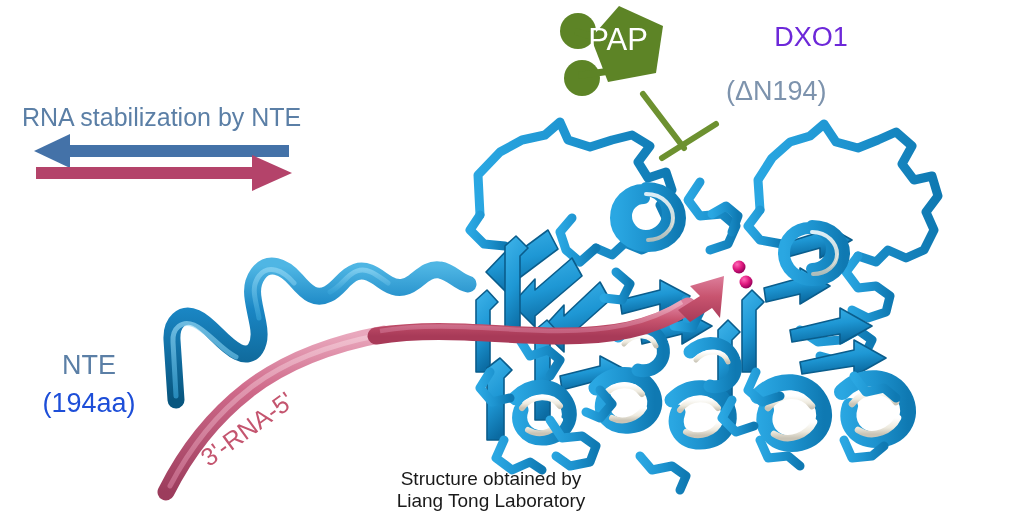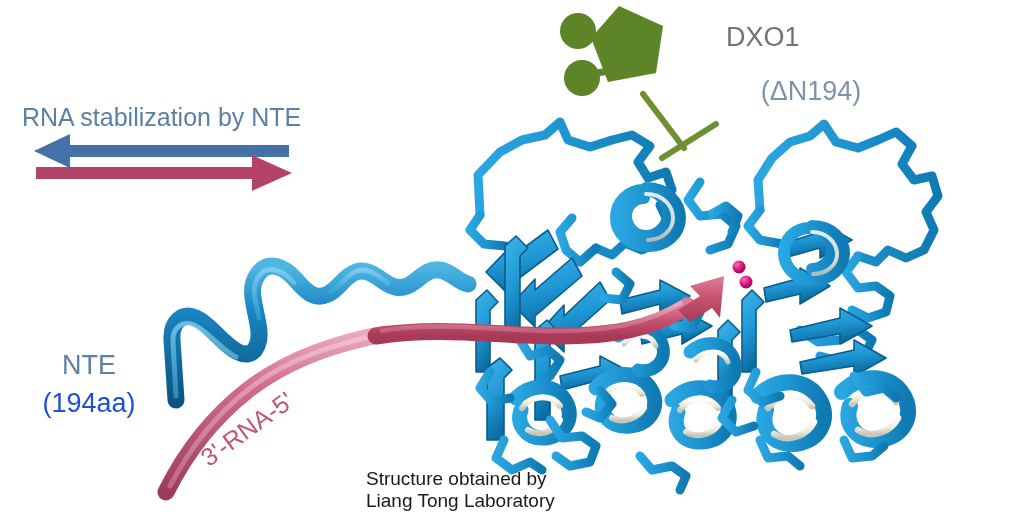--- a/index.html
+++ b/index.html
@@ -37,27 +37,28 @@
   #label-movement {
     left: 14px; top: 182px;
     width: 300px;
     text-align: center;
     font-size: 25px;
     color: #b4546e;
   }
   #label-dxo1 {
     left: 726px; top: 22px;
     width: 170px;
+    text-align: center;
     font-size: 27px;
-    color: #737373;
+    color: #6d28d9;
   }
   #label-dxo1-sub {
     left: 726px; top: 76px;
     width: 170px;
-    text-align: center;
+    text-align: left;
     font-size: 27px;
     color: #7d93ad;
   }
   #label-nte {
     left: 14px; top: 350px;
     width: 150px;
     text-align: center;
     font-size: 27px;
     color: #5b7fa6;
   }
@@ -71,20 +72,21 @@
   #label-rna {
     left: 204px; top: 446px;
     font-size: 25px;
     color: #c4556f;
     transform: rotate(-36deg);
     transform-origin: 0 50%;
   }
   #label-credit {
     left: 366px; top: 468px;
     width: 250px;
+    text-align: center;
     font-size: 19px;
     color: #1a1a1a;
   }
   #label-pap {
     left: 583px; top: 22px;
     width: 70px;
     text-align: center;
     font-size: 31px;
     color: #ffffff;
   }
@@ -322,14 +324,15 @@
 
   <div class="txt" id="label-nte">NTE</div>
 
   <div class="txt" id="label-nte-sub">(194aa)</div>
 
   <div class="txt" id="label-rna">3'-RNA-5'</div>
 
   <div class="txt" id="label-credit">Structure obtained by
 Liang Tong Laboratory</div>
 
+  <div class="txt" id="label-pap">PAP</div>
 
 </div>
 
 </body></html>

